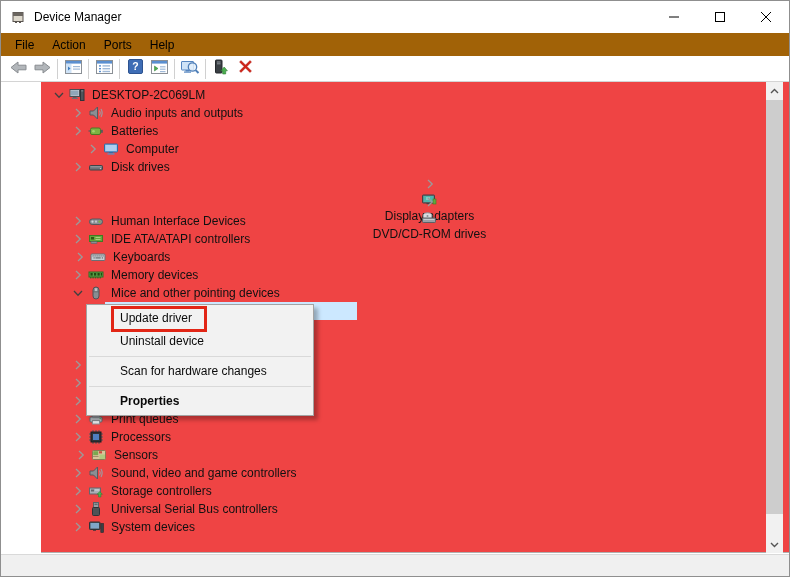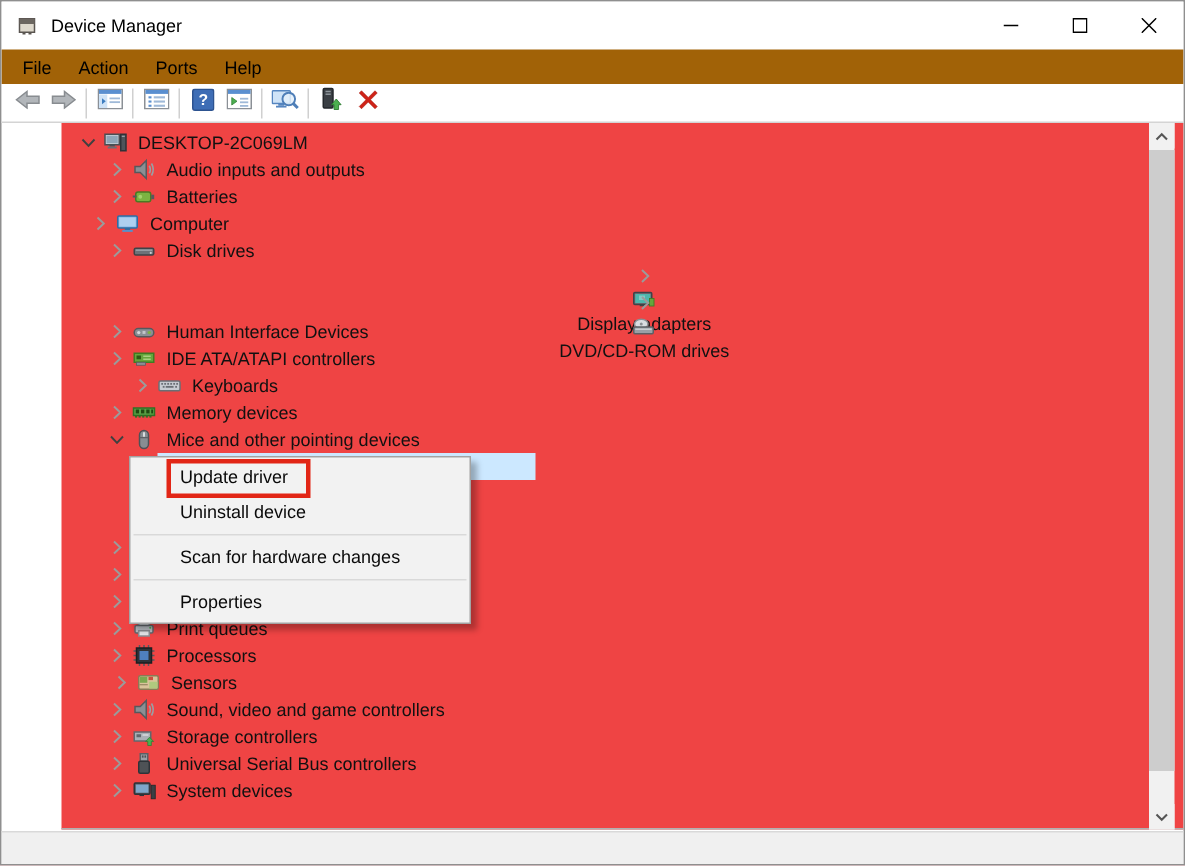--- a/index.html
+++ b/index.html
@@ -46,21 +46,21 @@
   .bottom-strip { position:absolute; left:0; right:0; bottom:0; height:22px; background:#f0f0f0; border-top:1px solid #d9d9d9; }
 
   
   .context-menu {
     position:absolute; left:85px; top:303px; width:228px;
     background:#f2f2f2; border:1px solid #a3a3a3;
     box-shadow:4px 4px 4px rgba(0,0,0,0.28);
     padding:2px 0; z-index:10;
   }
   .cm-item { height:23px; line-height:23px; font-size:12px; color:#0a0a0a; padding-left:33px; }
-  .cm-item.bold { font-weight:normal; }
+  .cm-item.bold { font-weight:bold; }
   .cm-sep { height:1px; background:#d9d9d9; margin:3px 2px; }
   .annotation-box {
     position:absolute; left:24px; top:1px; width:96px; height:26px;
     border:3px solid #e22616; z-index:11;
   }
 </style>
 </head>
 <body>
 
 <div class="window">
@@ -228,21 +228,21 @@
         <span class="t-icon" style="position: relative;">
           <svg width="16" height="16" viewBox="0 0 16 16">
             <rect x="2.5" y="5" width="10" height="6.5" rx="1.5" fill="#7cb342" stroke="#4a7a23"></rect>
             <rect x="12.8" y="6.8" width="2" height="3" fill="#55595d"></rect>
             <path d="M0.5 8 H3" stroke="#55595d" stroke-width="1.2"></path>
             <circle cx="5.5" cy="8.2" r="1.3" fill="#a5d16e"></circle>
           </svg>
         </span>
         <span class="t-label" style="position: relative;">Batteries</span>
       </div>
-      <div class="tree-row" style="padding-left: 18px;">
+      <div class="tree-row" style="padding-left: 44px;">
         <span class="expander">
           <svg width="16" height="16" viewBox="0 0 16 16">
             <path d="M6 4 L10.2 8 L6 12" fill="none" stroke="#9b9b9b" stroke-width="1.3"></path>
           </svg>
         </span>
         <span class="t-icon" style="position: relative;">
           <svg width="16" height="16" viewBox="0 0 16 16">
             <rect x="1.5" y="3" width="13" height="8" rx="0.8" fill="#7fb2e5" stroke="#2e6da4"></rect>
             <rect x="2.5" y="4" width="11" height="6" fill="#aecff0"></rect>
             <rect x="6.2" y="11" width="3.6" height="1.3" fill="#2e6da4"></rect>
@@ -325,21 +325,21 @@
           <svg width="16" height="16" viewBox="0 0 16 16">
             <rect x="1.5" y="4.5" width="13" height="6" fill="#66a63c" stroke="#3f7d22"></rect>
             <rect x="3" y="6" width="3" height="2.5" fill="#2f5a14"></rect>
             <rect x="7.5" y="6" width="5" height="1" fill="#a8d07f"></rect>
             <rect x="7.5" y="8" width="5" height="1" fill="#a8d07f"></rect>
             <rect x="3" y="10.5" width="6" height="2" fill="#8a8f94" stroke="#55595d" stroke-width="0.5"></rect>
           </svg>
         </span>
         <span class="t-label" style="position: relative;">IDE ATA/ATAPI controllers</span>
       </div>
-      <div class="tree-row" style="padding-left: 46px;">
+      <div class="tree-row" style="padding-left: 31px;">
         <span class="expander">
           <svg width="16" height="16" viewBox="0 0 16 16">
             <path d="M6 4 L10.2 8 L6 12" fill="none" stroke="#9b9b9b" stroke-width="1.3"></path>
           </svg>
         </span>
         <span class="t-icon" style="position: relative;">
           <svg width="16" height="16" viewBox="0 0 16 16">
             <rect x="1" y="5" width="14" height="6.5" rx="1" fill="#c7cbd1" stroke="#6a6f75"></rect>
             <g fill="#6a6f75">
               <rect x="2.5" y="6.3" width="1.2" height="1.2"></rect>

